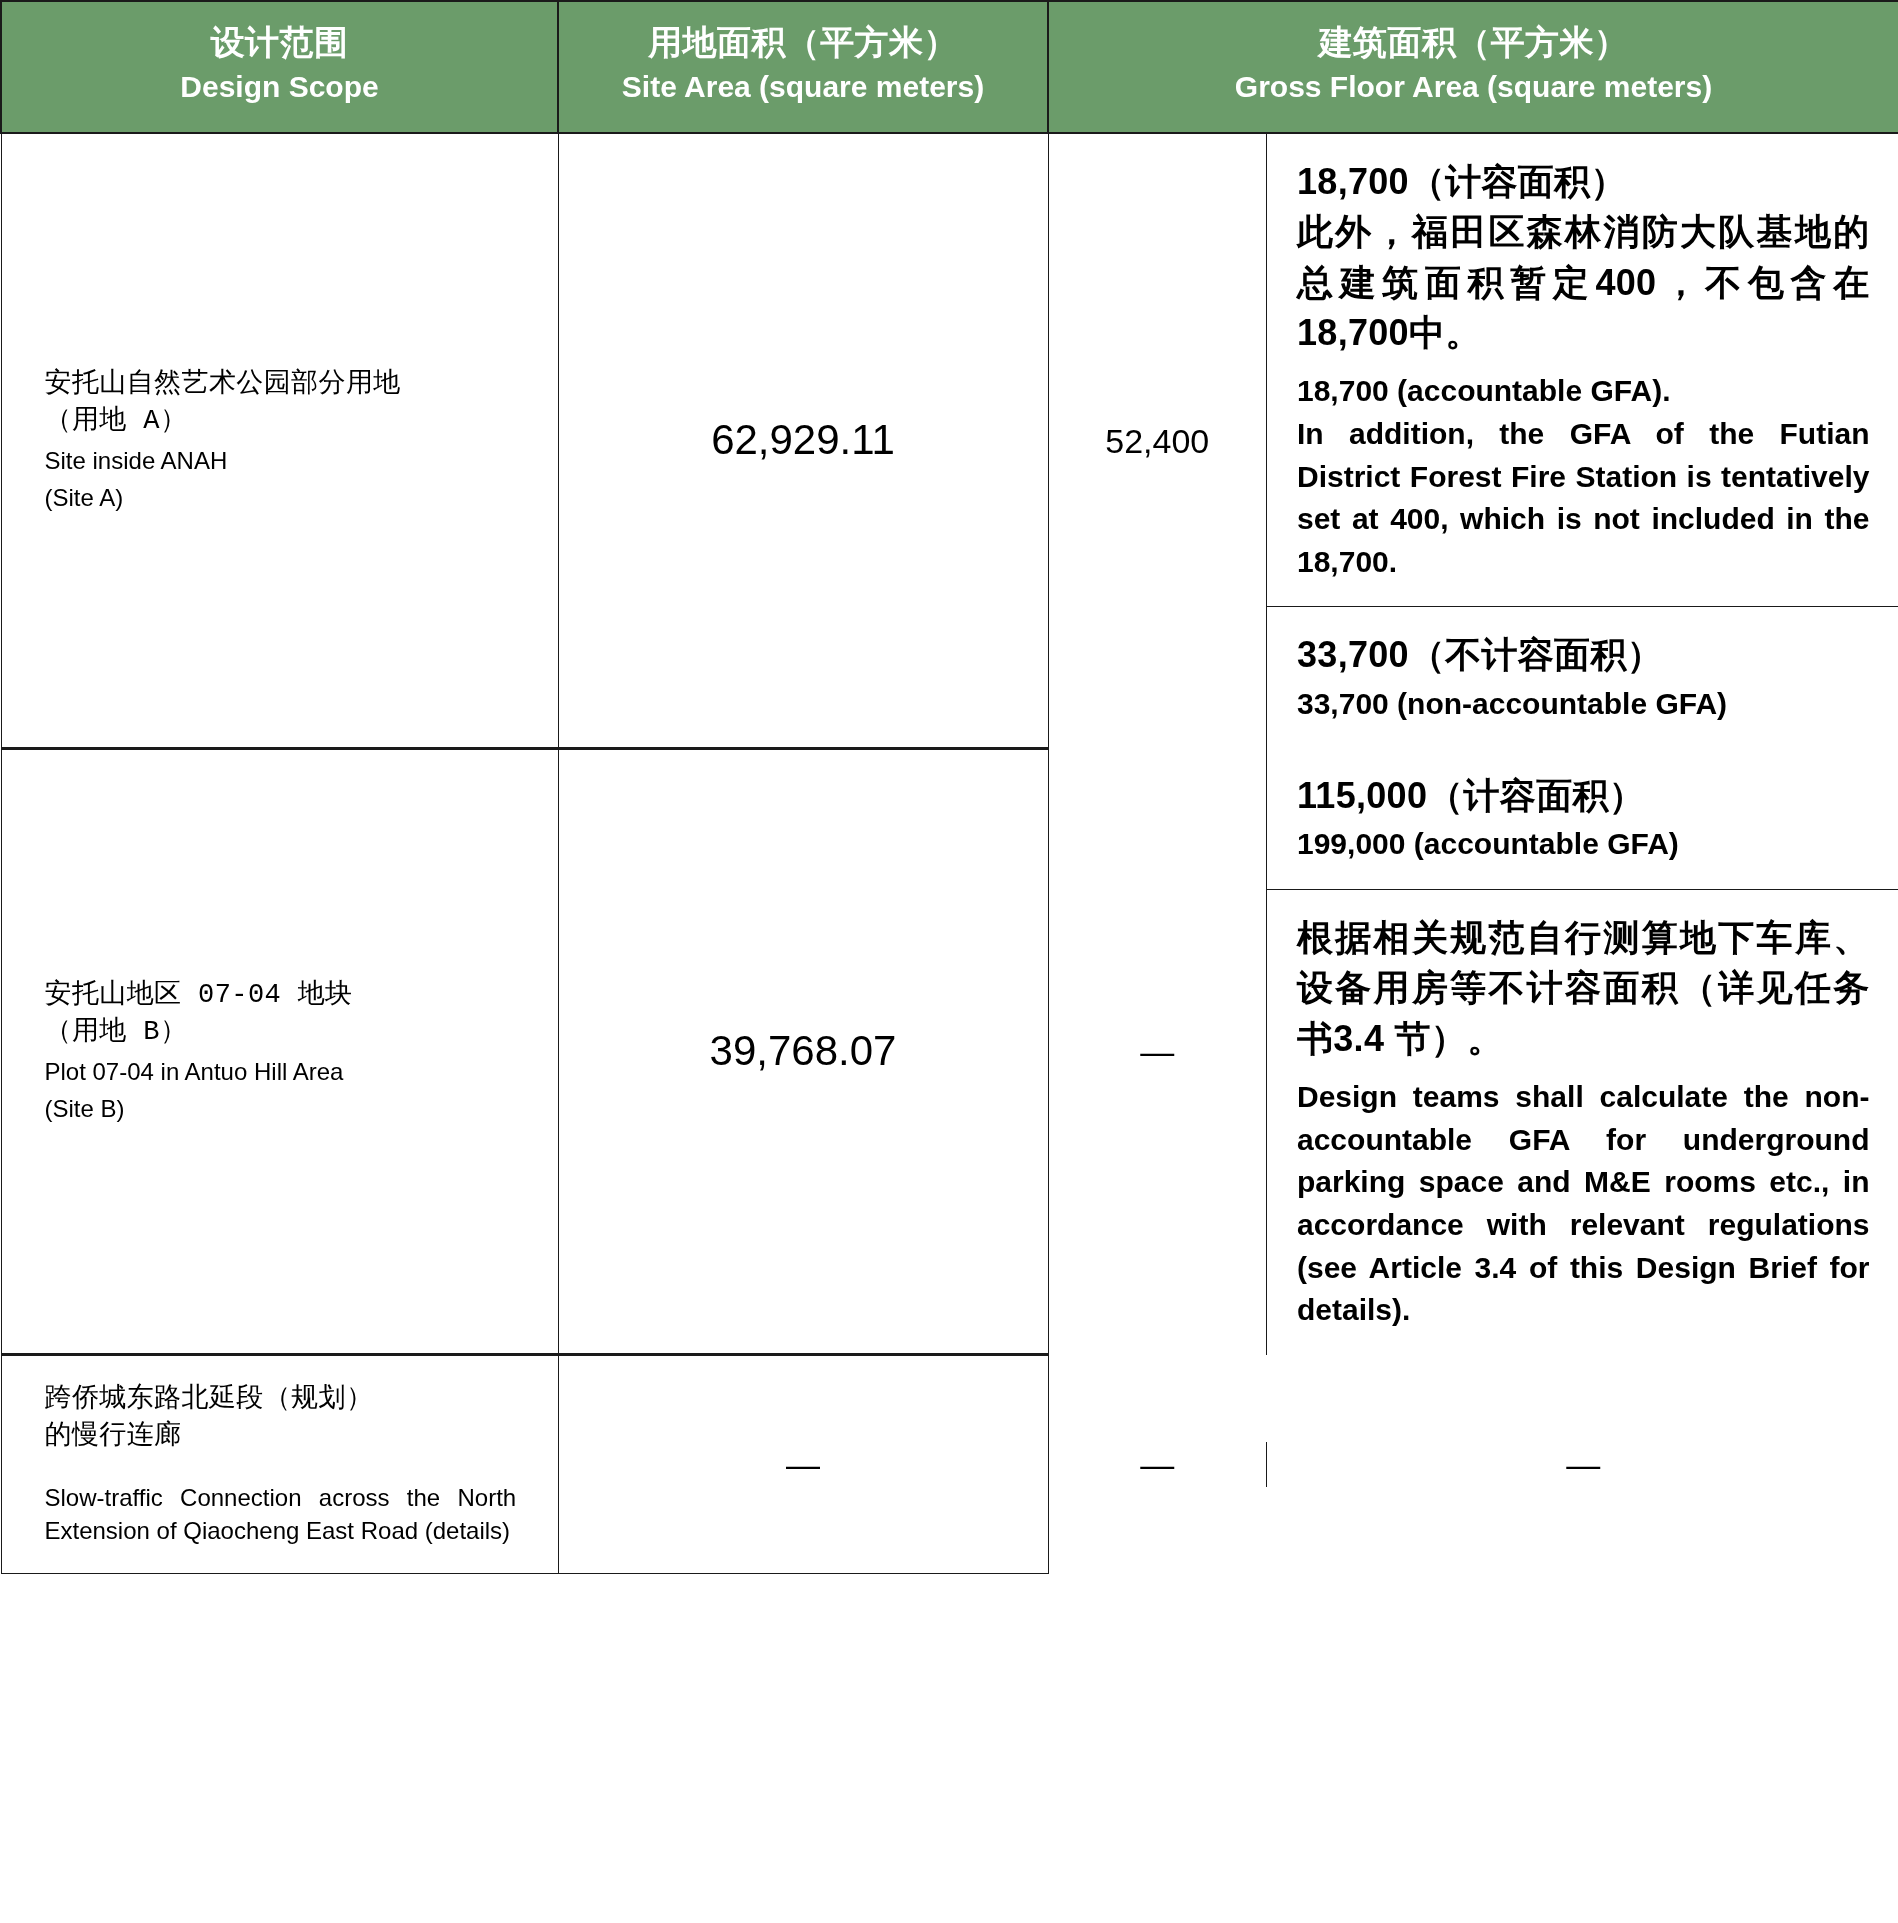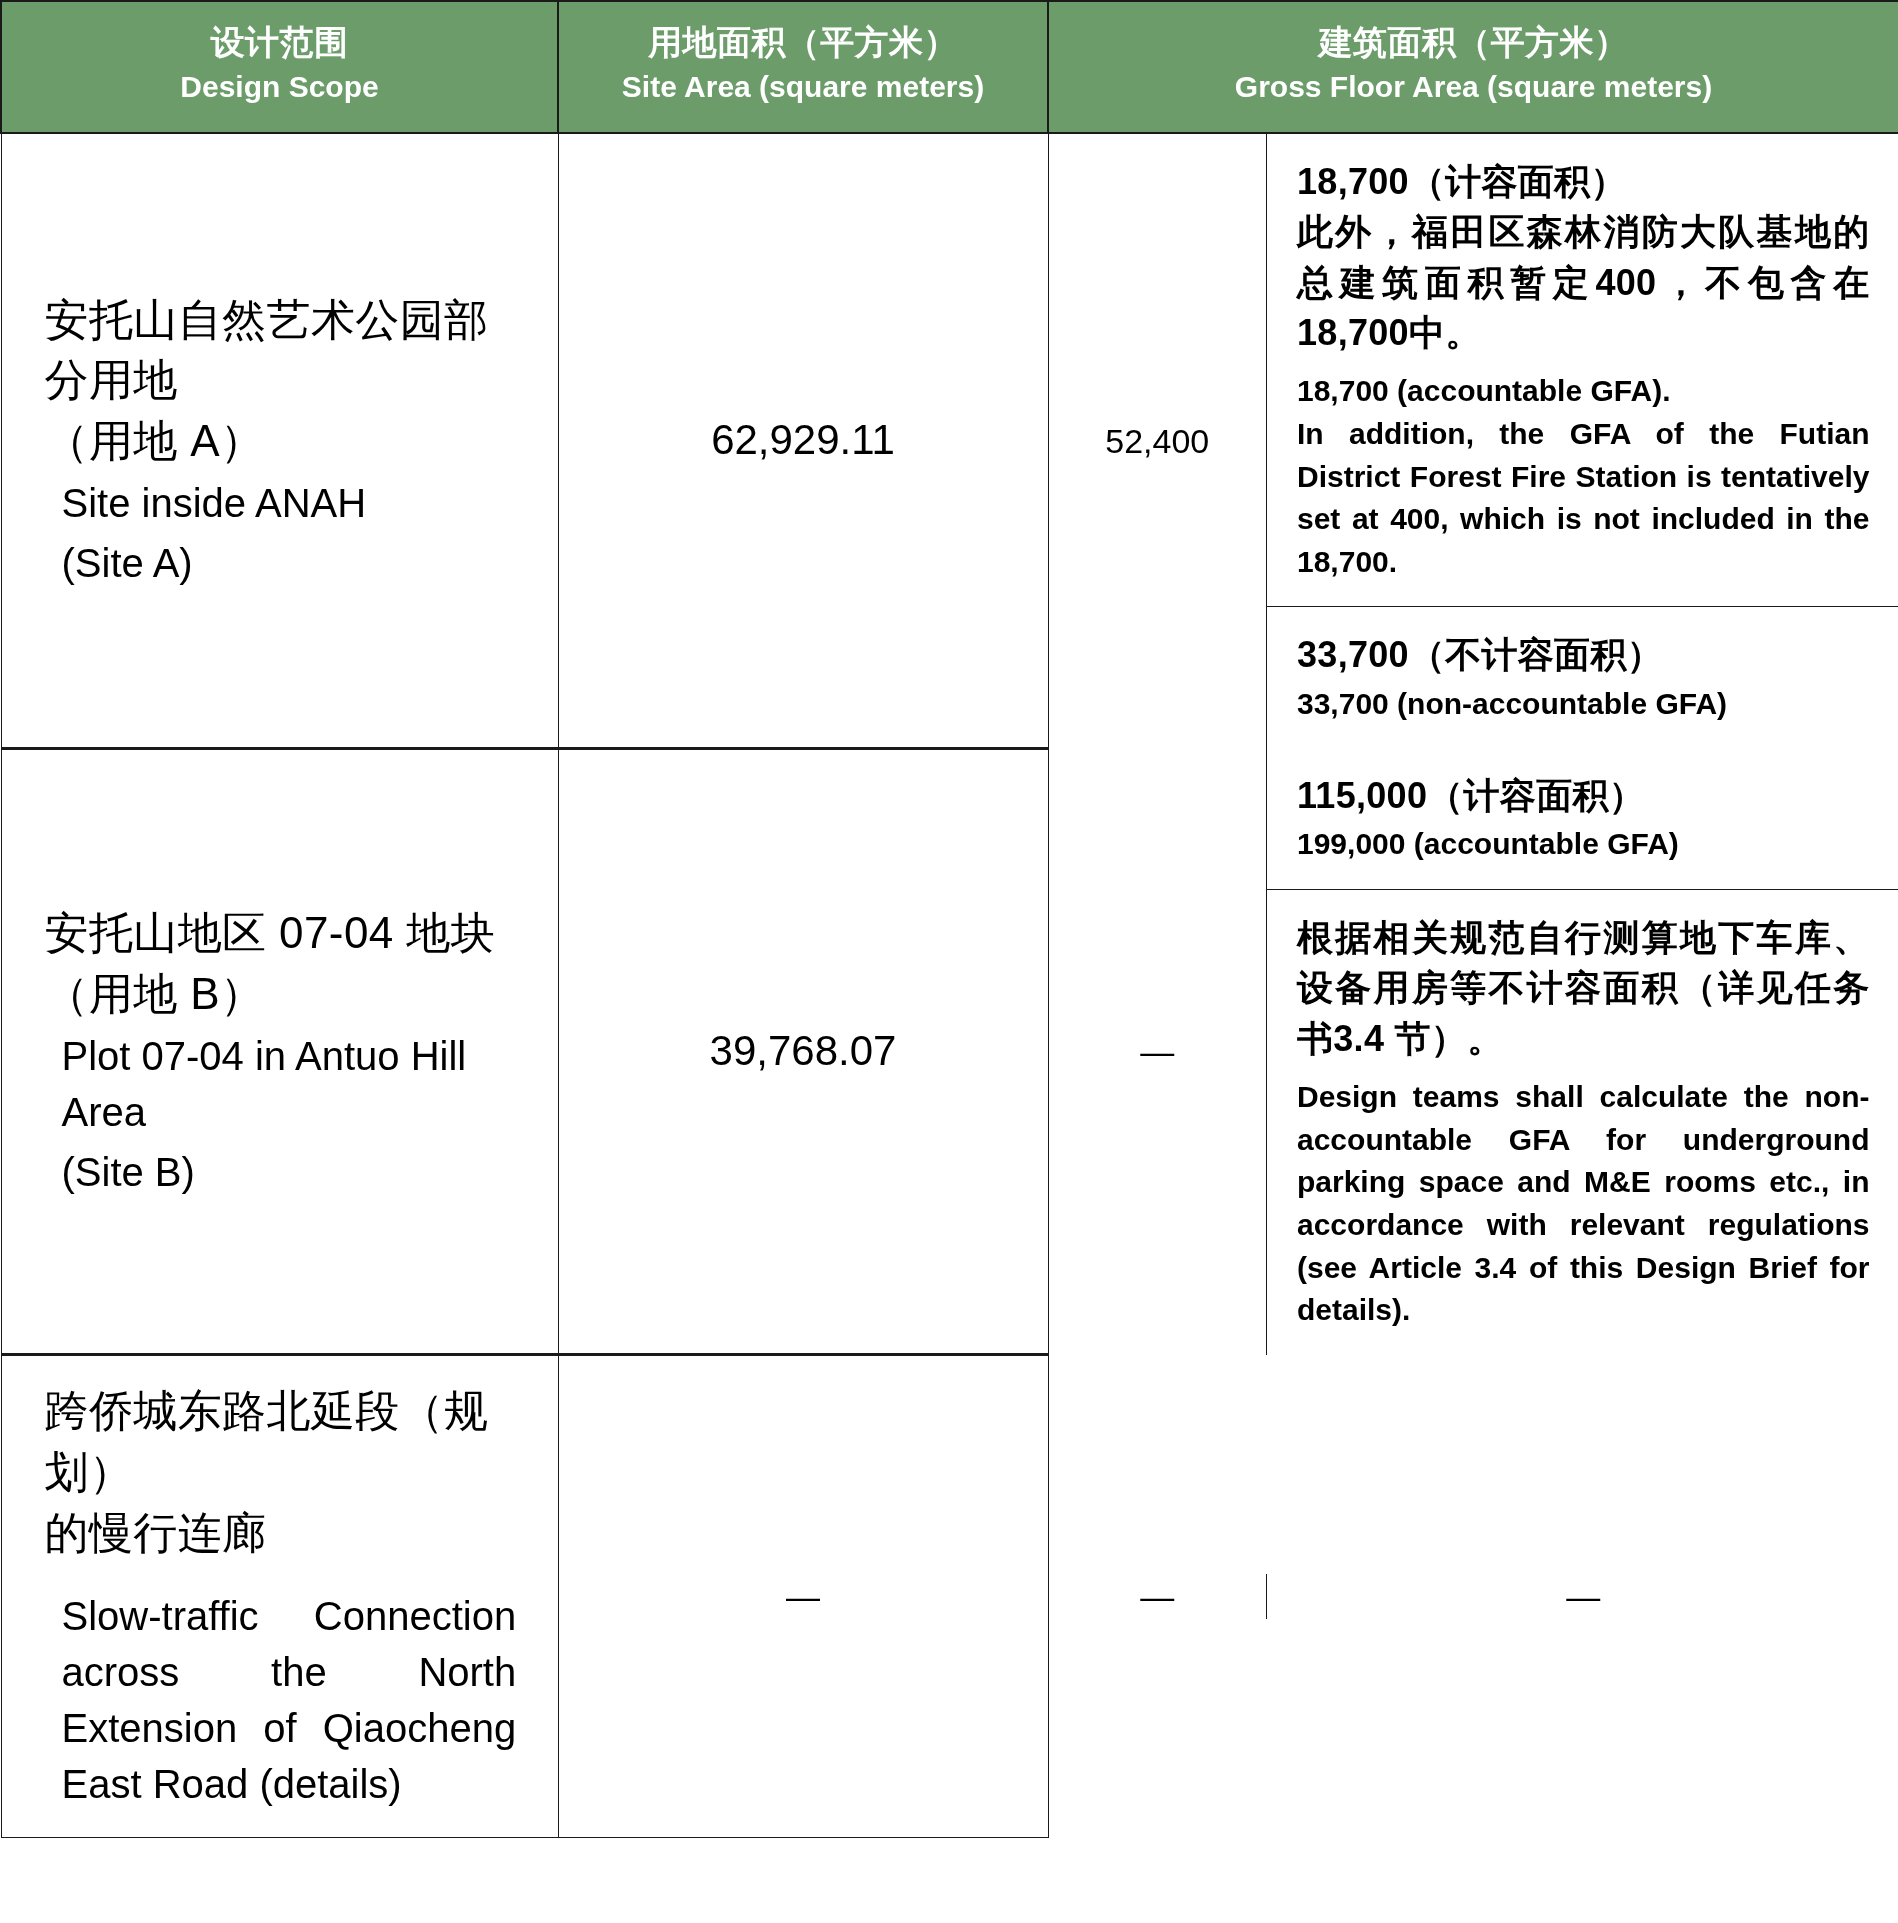--- a/index.html
+++ b/index.html
@@ -56,29 +56,29 @@
     background: #ffffff;
   }
   tr.major-split > td {
     border-top-width: 3.6px;
   }
 
   .scope-cell {
     padding: 25px 27px 25px 43px;
   }
   .scope-cn {
-    font-size: 44px;
+    font-size: 27px;
     line-height: 1.38;
     letter-spacing: 0.4px;
+    font-family: Liberation Mono, monospace;
   }
   .scope-en {
-    font-size: 40px;
+    font-size: 24px;
     line-height: 1.40;
     margin-top: 3.6px;
-    margin-left: 17px;
   }
   .scope-en.justify {
     text-align: justify;
     text-align-last: left;
     margin-top: 25px;
     padding-right: 14.3px;
   }
 
   .num-cell {
     text-align: center;

